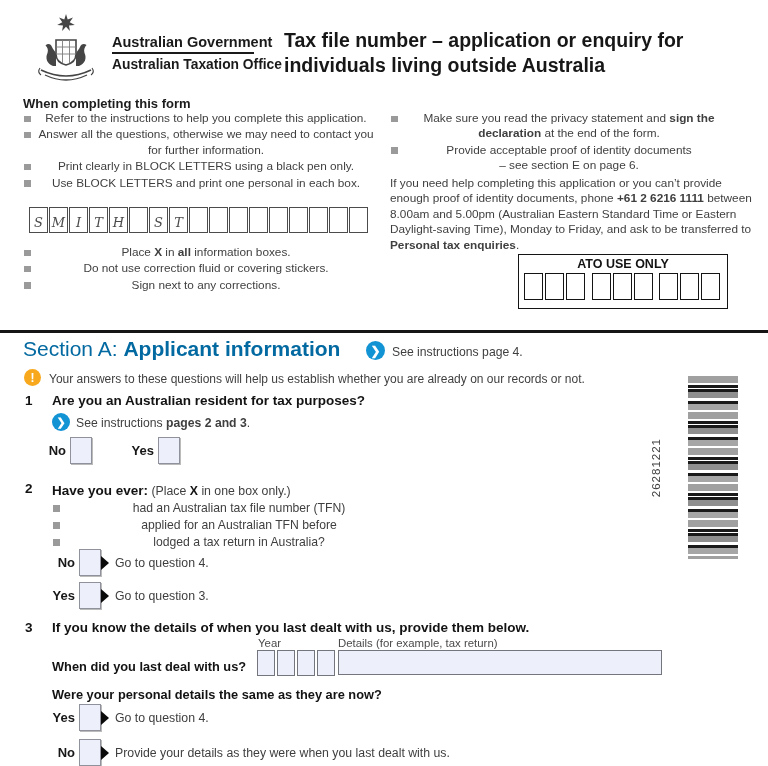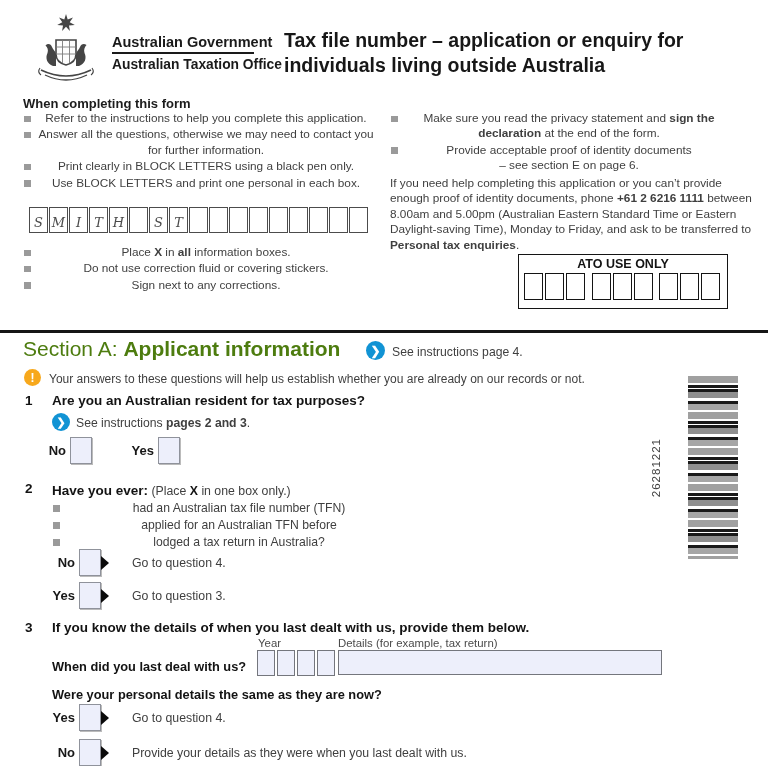--- a/index.html
+++ b/index.html
@@ -22,21 +22,21 @@
         box-shadow:1px 1px 0 #bbb; }
   .ybox { width:18px; height:26px; background:#edeffb; border:1.6px solid #74767d; box-sizing:border-box; margin-right:2px; }
   .field { background:#edeffb; border:1.6px solid #74767d; box-sizing:border-box; }
   .ptr { width:0; height:0; border-top:7px solid transparent; border-bottom:7px solid transparent;
          border-left:8px solid #0a0a0a; }
   .blue-ic { border-radius:50%; background:#1193d4; color:#fff; display:flex; align-items:center;
              justify-content:center; font-weight:bold; }
   .warn-ic { width:17px; height:17px; border-radius:50%; background:#f7a81c; color:#fff; display:flex;
              align-items:center; justify-content:center; font-weight:bold; font-size:12px; }
   .optlabel { font-weight:bold; font-size:13px; color:#171717; text-align:right; }
-  .action { font-size:12.3px; color:#3f3f3f; margin-left:23px; }
+  .action { font-size:12.3px; color:#3f3f3f; margin-left:6px; }
   .qnum, .qtext { font-weight:bold; font-size:13.5px; color:#131313; }
   .sublabel { font-weight:bold; font-size:12.8px; color:#131313; }
   .tinylabel { font-size:11.4px; color:#4a4a4a; }
   .rule { background:#151515; }
   .barcode { background-image: repeating-linear-gradient(to bottom,
       #a0a0a0 0px 7px, #ffffff 7px 9px, #1a1a1a 9px 12px, #ffffff 12px 13.5px,
       #1a1a1a 13.5px 16px, #8f8f8f 16px 22px, #ffffff 22px 25px, #1a1a1a 25px 28px,
       #a6a6a6 28px 34px, #ffffff 34px 36px); }
   .vtext { writing-mode: vertical-rl; transform: rotate(180deg); font-size:11.5px; color:#3f3f3f; letter-spacing:1px; }
 </style>
@@ -119,21 +119,21 @@
         </div>
       <div style="display:flex;">
           <span class="atobox"></span>
           <span class="atobox"></span>
           <span class="atobox"></span>
         </div>
     </div>
   </div>
 
   <div class="abs rule" style="left:0; top:330px; width:768px; height:3px;"></div>
-  <div class="abs" style="left:23px; top:337px; font-size:21px; color:#4d7c0f;">
+  <div class="abs" style="left:23px; top:337px; font-size:21px; color:#0369a1;">
     <span>Section A:</span>
     <span class="b">Applicant information</span>
   </div>
   <div class="abs blue-ic" style="left:366px; top:341px; width:19px; height:19px; font-size:12px;">❯</div>
   <div class="abs" style="left:392px; top:345px; font-size:12.2px;">See instructions page 4.</div>
 
   <div class="abs warn-ic" style="left:24px; top:369px;">!</div>
   <div class="abs" style="left:49px; top:372px; width:700px; font-size:12px;">Your answers to these questions will help us establish whether you are already on our records or not.</div>
 
   <div class="abs qnum" style="left:25px; top:393px;">1</div>

